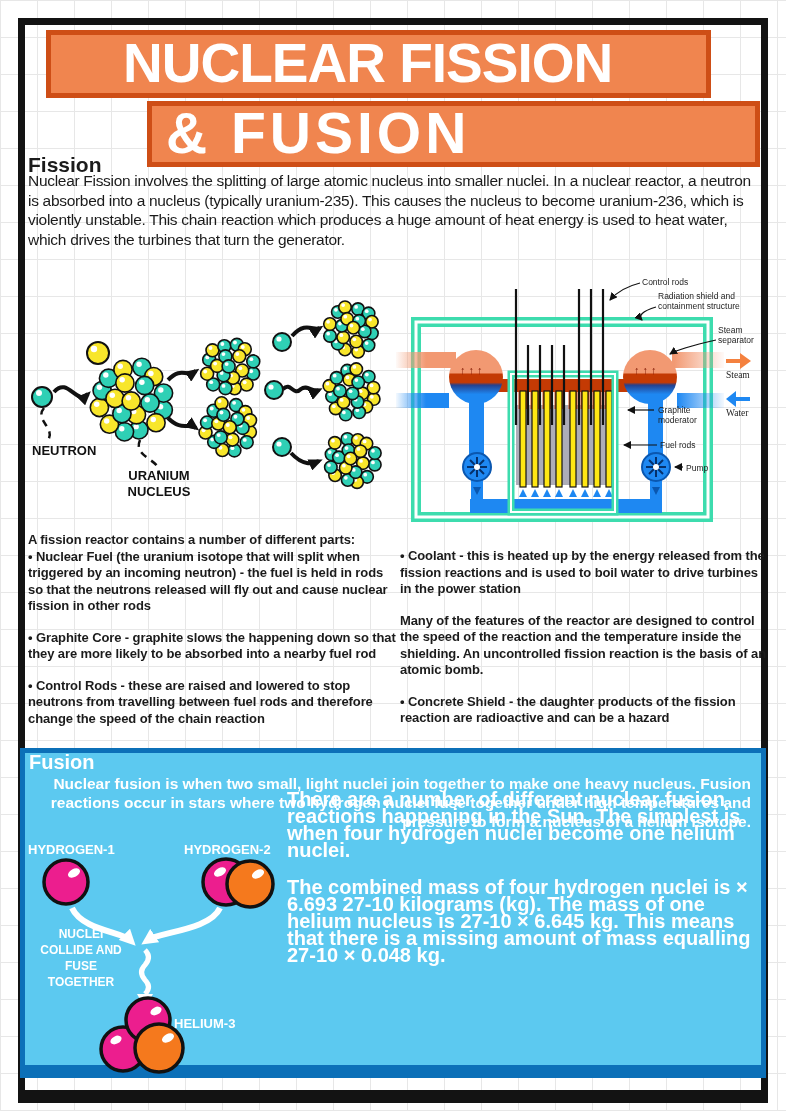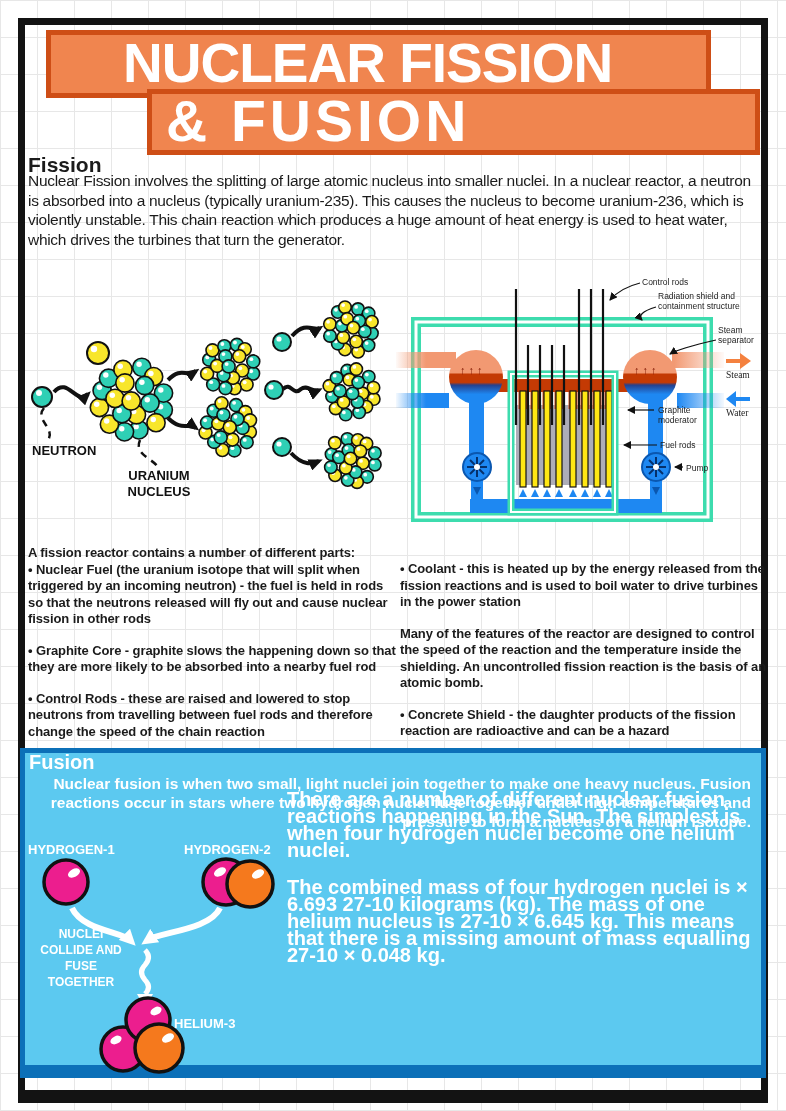--- a/index.html
+++ b/index.html
@@ -11,27 +11,27 @@
       linear-gradient(to bottom,#e7e7e7 1px,transparent 1px);
     background-size:37px 37px;
     font-family:"Liberation Sans",sans-serif;color:#1b1b1b;
   }
   .frame{position:absolute;left:18px;top:18px;width:750px;height:1085px;
     border:7px solid #131313;border-bottom-width:13px;box-sizing:border-box;}
   .banner{position:absolute;box-sizing:border-box;background:#F0854F;border:5px solid #CE4E16;
     color:#fff;font-weight:800;white-space:nowrap;overflow:hidden;}
   .banner1{left:46px;top:30px;width:665px;height:68px;font-size:55px;line-height:56px;
     padding-left:72px;letter-spacing:-1px;}
-  .banner2{left:147px;top:89px;width:613px;height:66px;font-size:57px;line-height:54px;
+  .banner2{left:147px;top:101px;width:613px;height:66px;font-size:57px;line-height:54px;
     padding-left:14px;letter-spacing:4px;}
   .h-fission{position:absolute;left:28px;top:153px;font-size:21px;font-weight:800;}
   .intro{position:absolute;left:28px;top:171px;width:737px;font-size:15.5px;font-weight:400;
     line-height:19.5px;letter-spacing:-0.3px;}
   .col{position:absolute;font-size:13px;font-weight:700;line-height:16.5px;letter-spacing:-0.1px;}
-  .col p{margin:13px 0 15px 0;white-space:pre-line;}
+  .col p{margin:0 0 15px 0;white-space:pre-line;}
   .col-left{left:28px;top:532px;width:368px;}
   .col-right{left:400px;top:548px;width:368px;}
   .fusion-box{position:absolute;left:20px;top:748px;width:746px;height:330px;box-sizing:border-box;
     background:#5CC9F0;border:5px solid #0C70B8;border-bottom-width:13px;}
   .h-fusion{position:absolute;left:29px;top:751px;font-size:20px;font-weight:800;color:#fff;}
   .fusion-intro{position:absolute;left:29px;top:774px;width:722px;color:#fff;
     font-size:15.5px;font-weight:700;line-height:19px;text-align:right;}
   .fusion-paras{position:absolute;left:287px;top:791px;width:476px;color:#fff;
     font-size:20px;font-weight:700;line-height:17px;}
   .fusion-paras p{margin:0 0 20px 0;}

